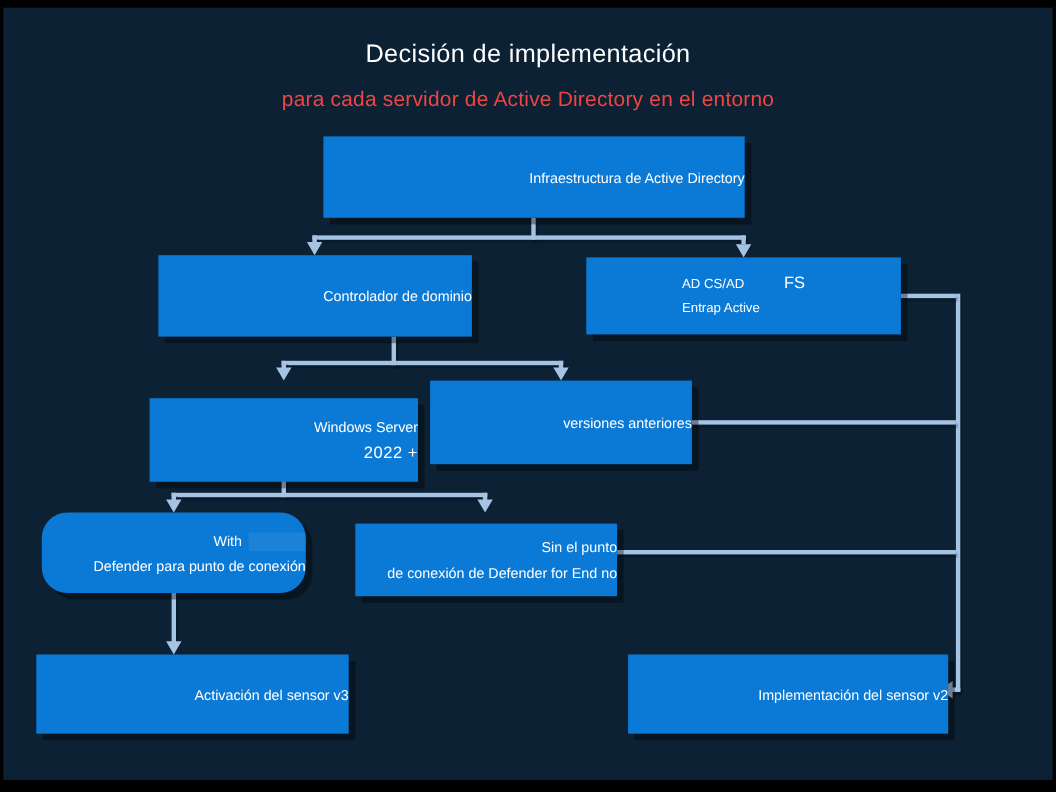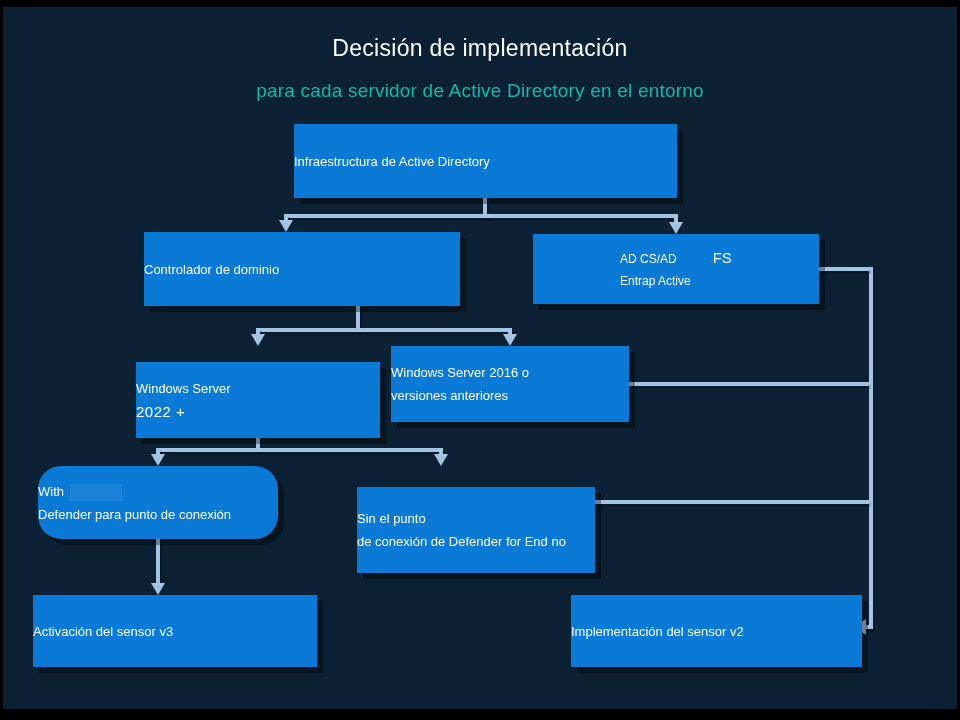--- a/index.html
+++ b/index.html
@@ -28,47 +28,47 @@
     text-align: center;
     color: #ffffff;
     font-size: 23px;
     font-weight: normal;
     letter-spacing: 0.3px;
   }
   .titleline2 {
     position: absolute;
     left: 0; right: 0; top: 73px;
     text-align: center;
-    color: #14b8a6;
+    color: #ef4444;
     font-size: 19px;
     font-weight: normal;
     letter-spacing: 0.2px;
   }
   .box {
     position: absolute;
     background: #0b79d6;
     color: #ffffff;
     display: flex;
     flex-direction: column;
-    align-items: flex-start;
+    align-items: flex-end;
     justify-content: center;
     font-size: 13px;
     line-height: 23px;
     text-align: center;
     box-shadow: 6px 6px 0 rgba(0,0,0,0.35);
   }
   #box-infra    { left: 291px; top: 117px; width: 383px; height: 74px; }
-  #box-dc       { left: 141px; top: 225px; width: 316px; height: 74px; }
+  #box-dc       { left: 141px; top: 225px; width: 285px; height: 74px; }
   #box-adcs     { left: 530px; top: 227px; width: 286px; height: 70px;
                   align-items: flex-start; padding-left: 87px; box-sizing: border-box;
                   text-align: left; line-height: 22px; }
   #box-ws2019   { left: 133px; top: 355px; width: 244px; height: 76px; }
   #box-ws2016   { left: 388px; top: 339px; width: 238px; height: 76px; }
   #box-withdef  { left:  35px; top: 459px; width: 240px; height: 73px; border-radius: 23px; }
-  #box-nodef    { left: 320px; top: 480px; width: 238px; height: 86px; margin-left: 34px; }
+  #box-nodef    { left: 320px; top: 469px; width: 238px; height: 66px; }
   #box-v3       { left:  30px; top: 588px; width: 284px; height: 72px; }
   #box-v2       { left: 568px; top: 588px; width: 291px; height: 72px; }
 
   .small-label  { font-size: 12px; }
   .big-label    { font-size: 15px; margin-left: 36px; }
   .mid-label    { font-size: 15px; letter-spacing: 0.5px; }
   .adcs-row     { display: flex; align-items: baseline; }
 
   .faint-block {
     display: inline-block;
@@ -192,21 +192,20 @@
       </span>
       <span class="small-label">Entrap Active</span>
     </div>
 
     <div class="box" id="box-ws2019">
       <span>Windows Server</span>
       <span class="mid-label">2022 +</span>
     </div>
 
     <div class="box" id="box-ws2016">
-      <span>Windows Server 2016 o</span>
       <span>versiones anteriores</span>
     </div>
 
     <div class="box" id="box-withdef">
       <span><span>With</span><span class="faint-block"></span></span>
       <span>Defender para punto de conexión</span>
     </div>
 
     <div class="box" id="box-nodef">
       <span>Sin el punto</span>

